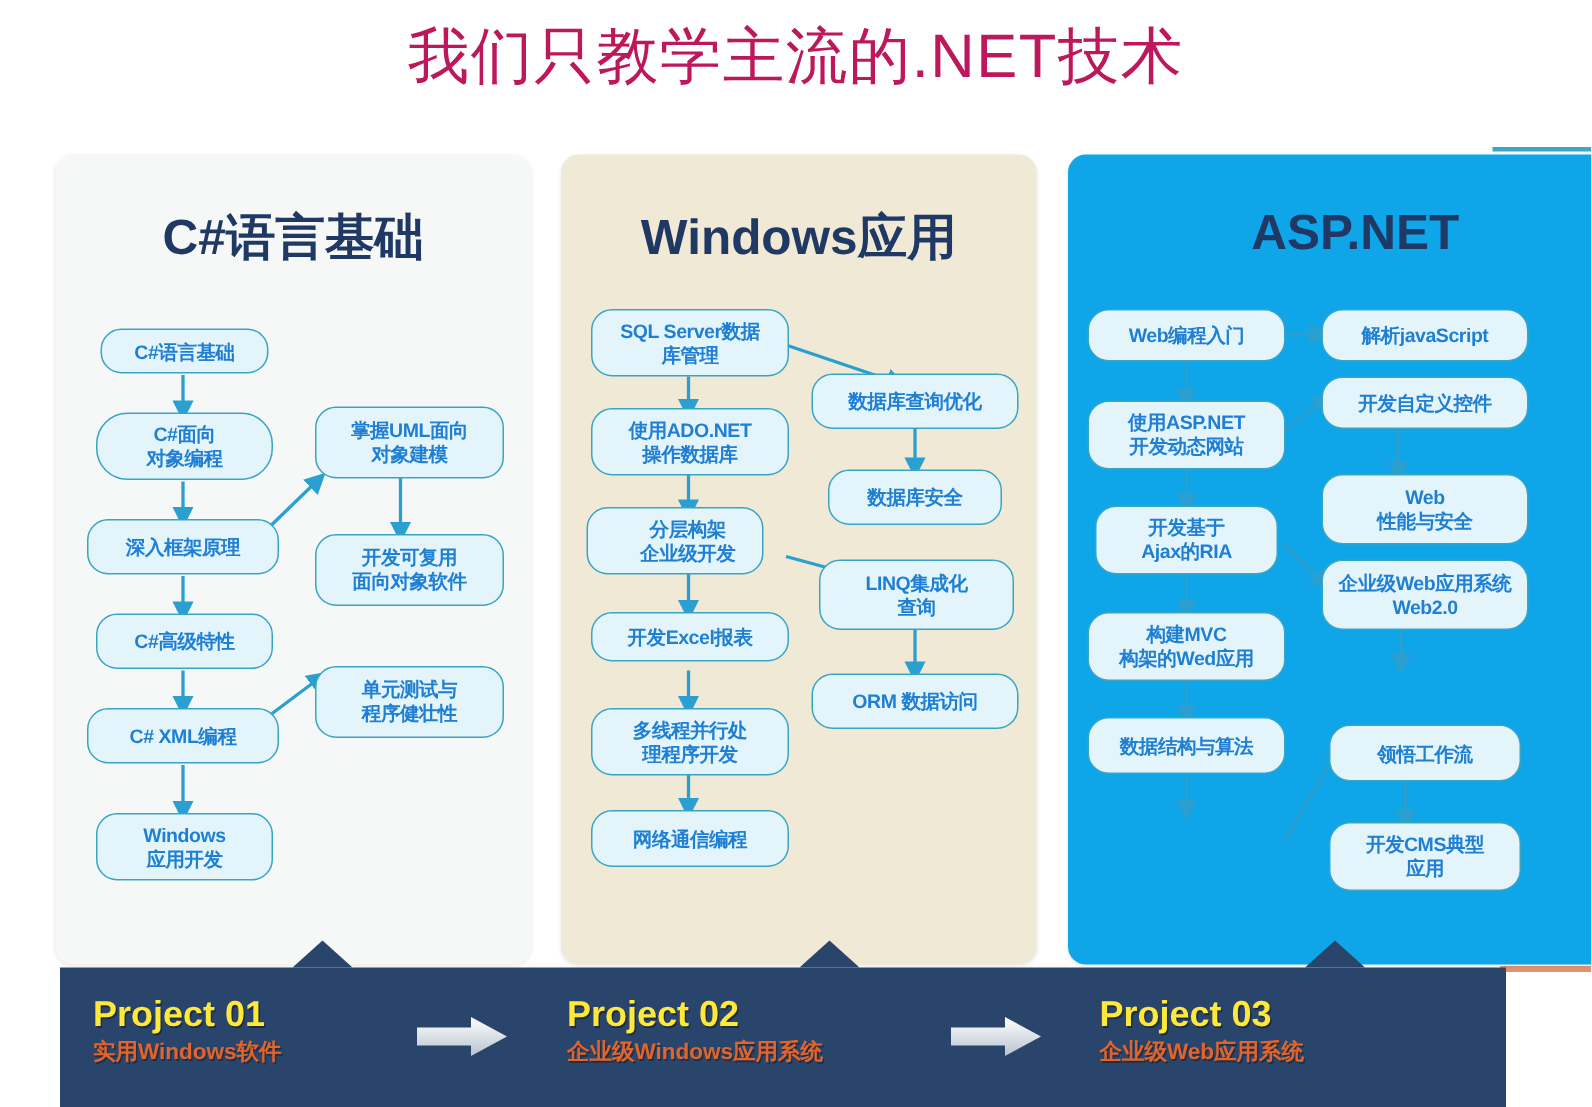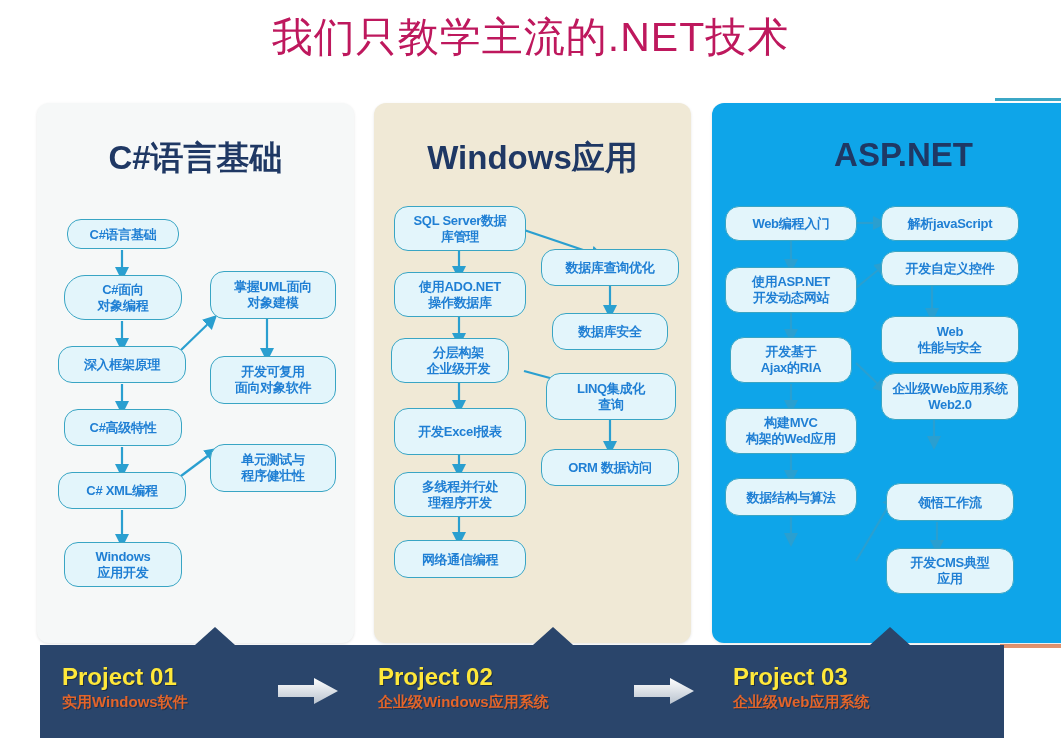--- a/index.html
+++ b/index.html
@@ -182,21 +182,21 @@
         <path d="M236,317 L236,345"></path>
       </g>
     </svg>
 
     <div class="box two-line" style="left:20px;top:103px;width:132px;height:45px;">SQL Server数据
 库管理</div>
     <div class="box two-line" style="left:20px;top:169px;width:132px;height:45px;">使用ADO.NET
 操作数据库</div>
     <div class="box two-line" style="left:17px;top:235px;width:118px;height:45px;padding-left:20px;">分层构架
 企业级开发</div>
-    <div class="box" style="left:20px;top:305px;width:132px;height:47px;">开发Excel报表</div>
+    <div class="box" style="left:20px;top:305px;width:132px;height:33px;">开发Excel报表</div>
     <div class="box two-line" style="left:20px;top:369px;width:132px;height:45px;">多线程并行处
 理程序开发</div>
     <div class="box" style="left:20px;top:437px;width:132px;height:38px;">网络通信编程</div>
 
     <div class="box" style="left:167px;top:146px;width:138px;height:37px;">数据库查询优化</div>
     <div class="box" style="left:178px;top:210px;width:116px;height:37px;">数据库安全</div>
     <div class="box two-line" style="left:172px;top:270px;width:130px;height:47px;">LINQ集成化
 查询</div>
     <div class="box" style="left:167px;top:346px;width:138px;height:37px;">ORM 数据访问</div>
   </div>

